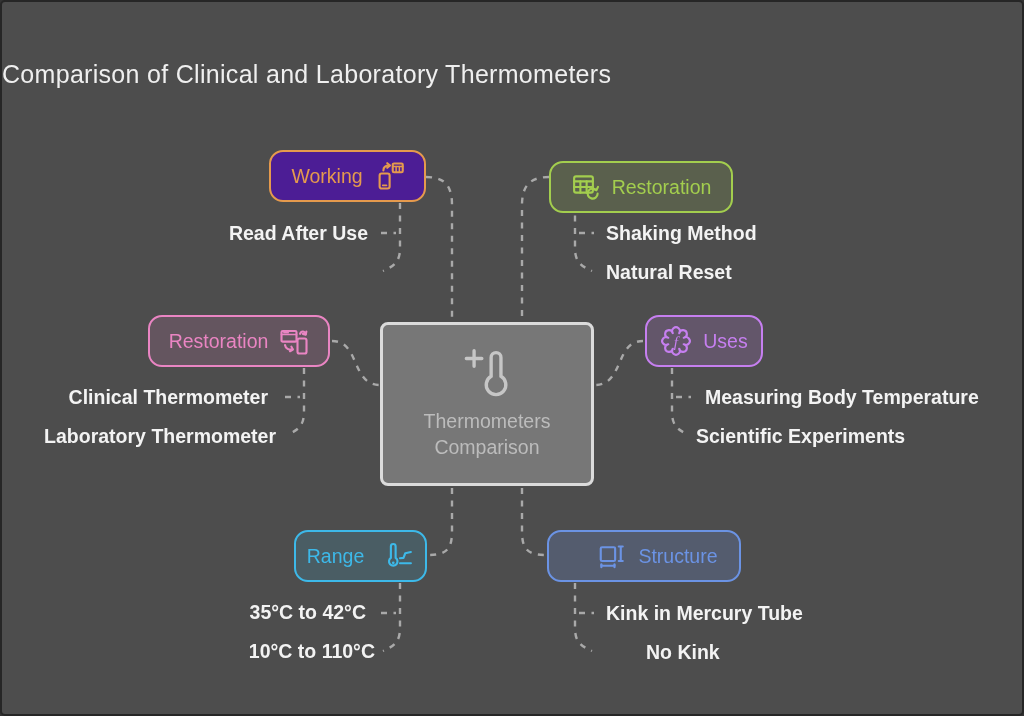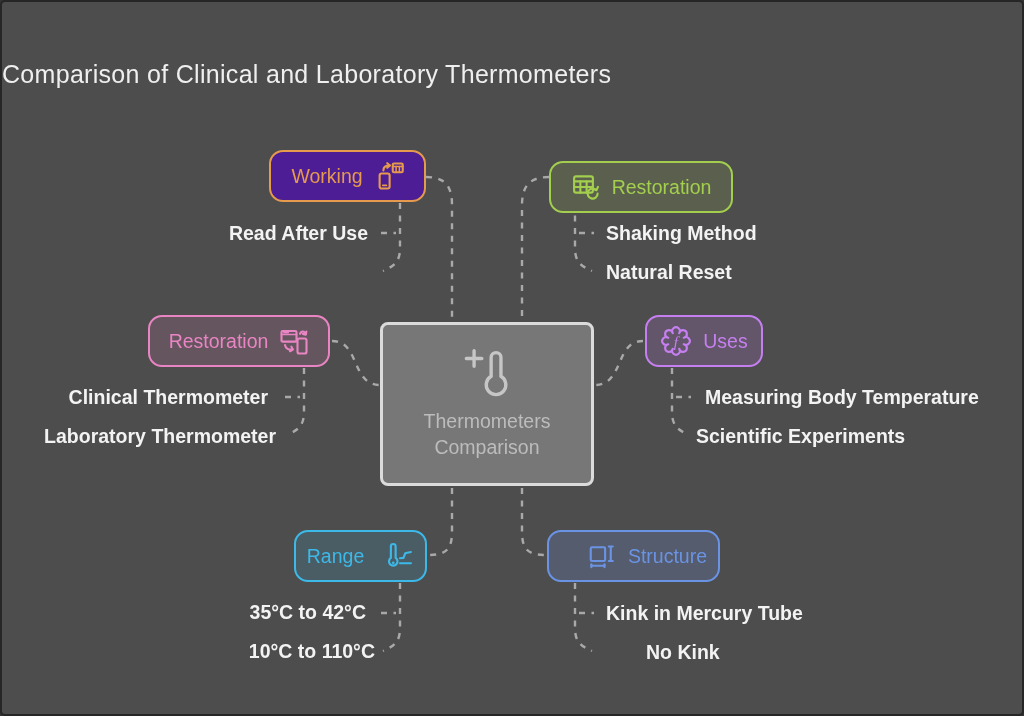--- a/index.html
+++ b/index.html
@@ -21,21 +21,21 @@
     box-sizing:border-box;height:52px;border-radius:14px;border:2.5px solid;
     font-size:19.5px;font-weight:500;cursor:pointer;
   }
   .node .nlabel{white-space:nowrap;}
   .node svg{display:block;}
   .working    {left:267px;top:148px;width:157px;color:#e59a4d;border-color:#e59a4d;background:#4c1d95;}
   .restoration{left:547px;top:148px;width:184px;color:#a3ce4e;border-color:#a3ce4e;background:#5a604d;margin-top:11px;}
   .application{left:146px;top:313px;width:182px;color:#ea85c3;border-color:#ea85c3;background:#64555f;}
   .uses       {left:643px;top:313px;width:118px;color:#c67ff0;border-color:#c67ff0;background:#63566a;}
   .range      {left:292px;top:528px;width:133px;color:#3db9e9;border-color:#3db9e9;background:#4a5d64;gap:20px;}
-  .structure  {left:545px;top:528px;width:173px;color:#6b93e4;border-color:#6b93e4;background:#545c6e;padding-left:27px;}
+  .structure  {left:545px;top:528px;width:194px;color:#6b93e4;border-color:#6b93e4;background:#545c6e;padding-left:27px;}
   .center-node{
     position:absolute;left:378px;top:320px;width:214px;height:164px;box-sizing:border-box;
     border:3px solid #dbdbdb;border-radius:8px;background:#777777;
     display:flex;flex-direction:column;align-items:center;justify-content:center;gap:8px;
     cursor:pointer;
   }
   .center-node .ctext{color:#bcbcbc;font-size:19.5px;line-height:26px;text-align:center;font-weight:400;}
   .leaf{position:absolute;white-space:nowrap;color:#f3f3f3;font-size:19.5px;font-weight:700;}
 </style>
 </head>

